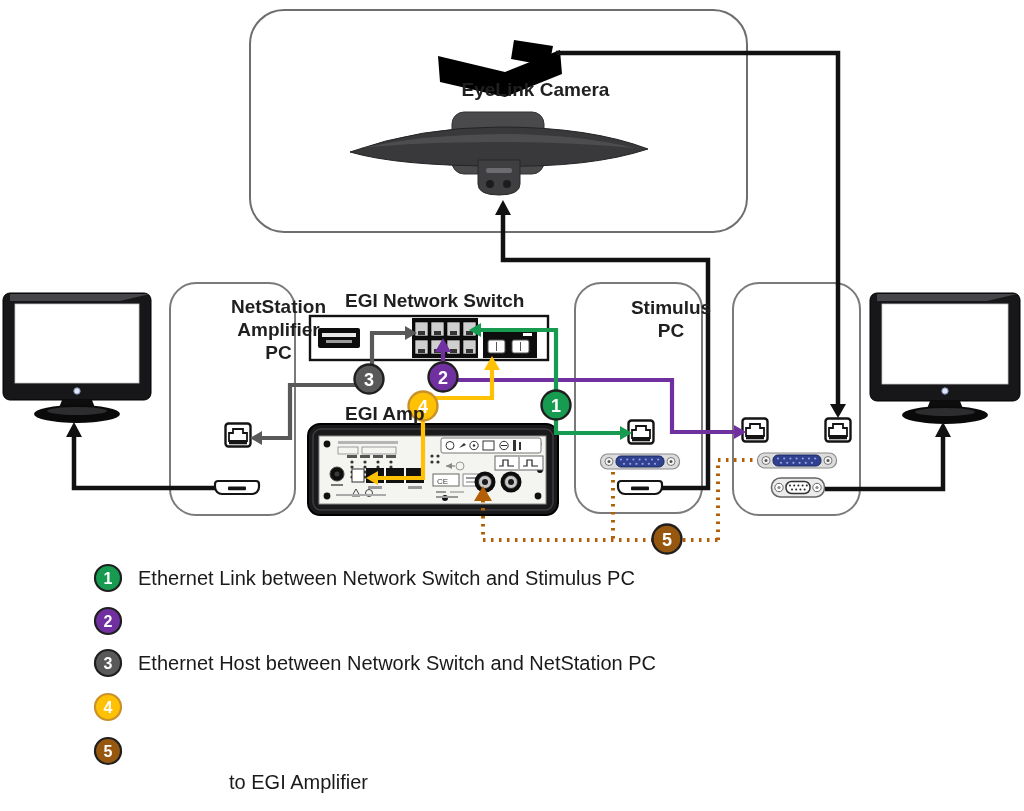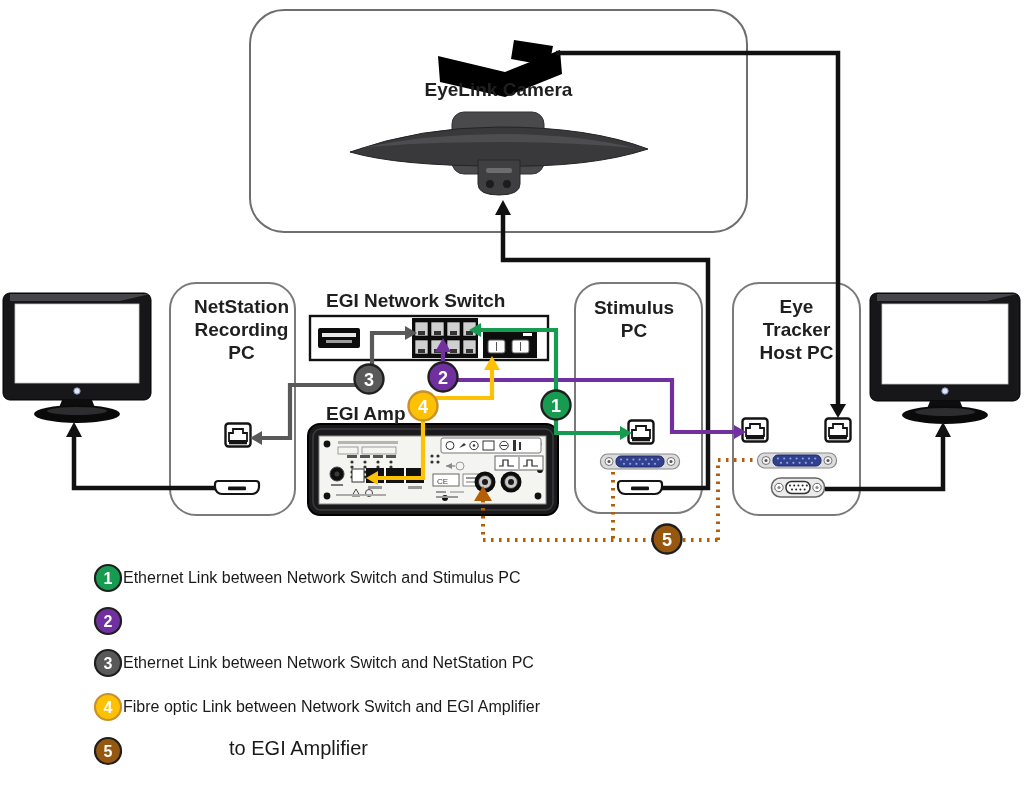--- a/index.html
+++ b/index.html
@@ -1,24 +1,24 @@
 <!DOCTYPE html>
 <html><head>
 <meta charset="utf-8">
 <style>
   html,body{margin:0;padding:0;background:#ffffff;}
   .stage{position:relative;width:1024px;height:811px;background:#ffffff;
          font-family:"Liberation Sans",sans-serif;overflow:hidden;}
   .stage svg.layer{position:absolute;left:0;top:0;}
   .lbl{position:absolute;color:#1f1f1f;font-weight:bold;text-align:center;
-       line-height:23px;font-size:19px;z-index:3;}
-  .lbl.left{text-align:left;white-space:nowrap;margin-left:18px;}
+       line-height:23px;font-size:19px;z-index:3;padding-left:37px;}
+  .lbl.left{text-align:left;white-space:nowrap;}
   .legend{position:absolute;left:93px;top:0;z-index:3;width:900px;}
   .legend-row{position:absolute;display:flex;align-items:center;height:30px;}
-  .legend-text{font-size:16px;color:#1a1a1a;white-space:nowrap;}
+  .legend-text{margin-left:15px;font-size:20px;color:#1a1a1a;white-space:nowrap;}
   .legend-text2{position:absolute;left:136px;font-size:20px;color:#1a1a1a;white-space:nowrap;z-index:3;}
   svg text.badge-num{font-family:"Liberation Sans",sans-serif;font-weight:bold;fill:#ffffff;}
   svg text.tiny{font-family:"Liberation Sans",sans-serif;fill:#444;}
 </style>
 </head>
 <body>
 
 <div class="stage">
 
   <svg class="layer" width="1024" height="811" viewBox="0 0 1024 811">
@@ -338,69 +338,63 @@
     <g>
       <circle cx="667" cy="539" r="14.5" stroke="#1f1f1f" stroke-width="2.4" fill="#96570f"></circle>
       <text class="badge-num" x="667" y="545.5" font-size="18" text-anchor="middle">5</text>
     </g>
   </svg>
 
   <div class="lbl" style="left:250px;top:78px;width:497px;">EyeLink Camera</div>
 
   <div class="lbl" style="left:170px;top:295px;width:143px;">
     <div>NetStation</div>
-    <div>Recording</div>
+    <div>Amplifier</div>
     <div>PC</div>
   </div>
 
   <div class="lbl left" style="left:308px;top:289px;">EGI Network Switch</div>
 
   <div class="lbl left" style="left:308px;top:402px;">EGI Amp</div>
 
   <div class="lbl" style="left:575px;top:296px;width:118px;">
     <div>Stimulus</div>
     <div>PC</div>
   </div>
 
-  <div class="lbl" style="left:733px;top:295px;width:127px;">
-    <div>Eye</div>
-    <div>Tracker</div>
-    <div>Host PC</div>
-  </div>
 
   <div class="legend">
     <div class="legend-row" style="top:563px;">
       <svg width="30" height="30">
         <circle cx="15" cy="15" r="13" stroke="#1f1f1f" stroke-width="2.2" fill="#169b50"></circle>
         <text class="badge-num" x="15" y="21" font-size="16" text-anchor="middle">1</text>
       </svg>
       <span class="legend-text">Ethernet Link between Network Switch and Stimulus PC</span>
     </div>
     <div class="legend-row" style="top:606px;">
       <svg width="30" height="30">
         <circle cx="15" cy="15" r="13" stroke="#1f1f1f" stroke-width="2.2" fill="#7030a0"></circle>
         <text class="badge-num" x="15" y="21" font-size="16" text-anchor="middle">2</text>
       </svg>
     </div>
     <div class="legend-row" style="top:648px;">
       <svg width="30" height="30">
         <circle cx="15" cy="15" r="13" stroke="#1f1f1f" stroke-width="2.2" fill="#595959"></circle>
         <text class="badge-num" x="15" y="21" font-size="16" text-anchor="middle">3</text>
       </svg>
-      <span class="legend-text">Ethernet Link between Network Switch and NetStation PC</span>
+      <span class="legend-text">Ethernet Host between Network Switch and NetStation PC</span>
     </div>
     <div class="legend-row" style="top:692px;">
       <svg width="30" height="30">
         <circle cx="15" cy="15" r="13" stroke="#c8912a" stroke-width="2.2" fill="#ffc103"></circle>
         <text class="badge-num" x="15" y="21" font-size="16" text-anchor="middle">4</text>
       </svg>
-      <span class="legend-text">Fibre optic Link between Network Switch and EGI Amplifier</span>
     </div>
     <div class="legend-row" style="top:736px;">
       <svg width="30" height="30">
         <circle cx="15" cy="15" r="13" stroke="#1f1f1f" stroke-width="2.2" fill="#96570f"></circle>
         <text class="badge-num" x="15" y="21" font-size="16" text-anchor="middle">5</text>
       </svg>
     </div>
-    <div class="legend-text2" style="top:737px;">to EGI Amplifier</div>
+    <div class="legend-text2" style="top:771px;">to EGI Amplifier</div>
   </div>
 
 </div>
 
 </body></html>

